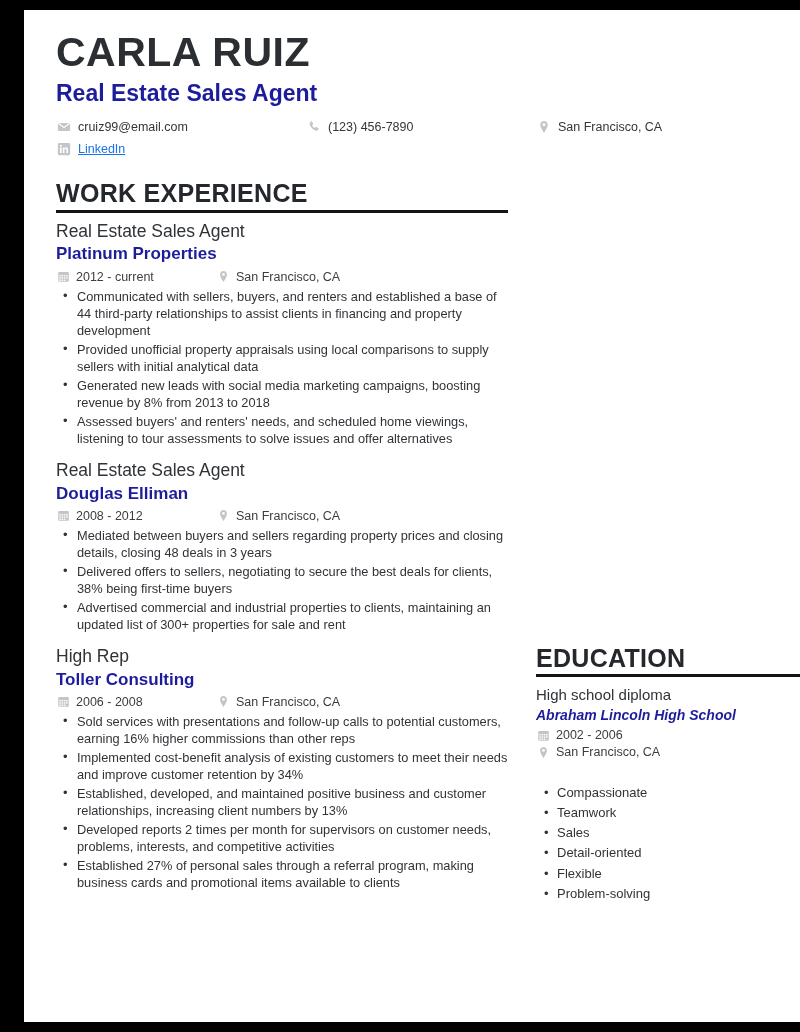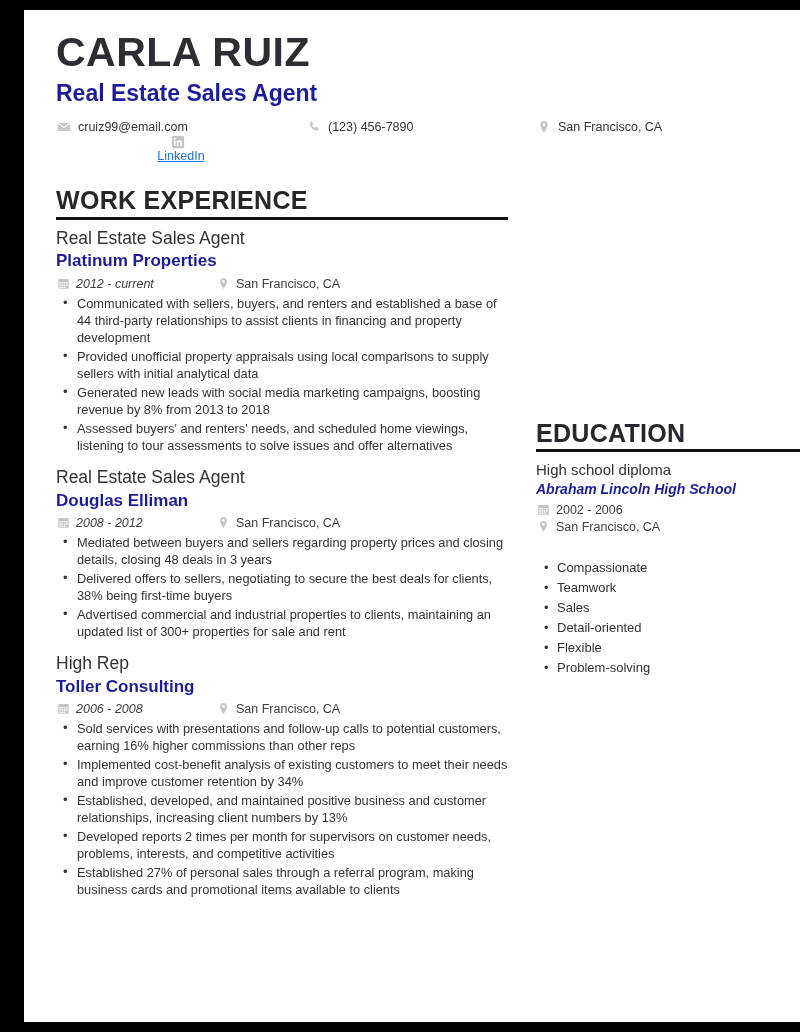--- a/index.html
+++ b/index.html
@@ -38,52 +38,53 @@
     font-size: 23px;
     font-weight: bold;
     color: #1d1d9c;
     line-height: 1.1;
     margin-bottom: 13px;
   }
 
   .contact-grid {
     display: flex;
     flex-wrap: wrap;
+    row-gap: 7px;
     margin-bottom: 22px;
   }
   .contact-item {
     display: flex;
     align-items: center;
     font-size: 12.5px;
     color: #32363a;
   }
   .c-email { width: 250px; }
   .c-phone { width: 230px; }
   .c-loc   { width: 240px; }
-  .c-link  { width: 250px; flex-direction: column; }
+  .c-link  { width: 250px; }
 
   .cicon {
     display: inline-flex;
     align-items: center;
     justify-content: center;
     width: 15px;
     height: 15px;
     margin-right: 7px;
     flex: 0 0 15px;
   }
   .cicon svg { display: block; }
 
   a.link {
     color: #1a73e8;
     text-decoration: underline;
     font-size: 12.5px;
   }
 
   
-  .columns { display: flex; align-items: center; margin-top: 24px; }
+  .columns { display: flex; align-items: flex-end; margin-top: 24px; }
   .col-left { width: 452px; flex: 0 0 452px; }
   .col-right { width: 268px; flex: 0 0 268px; margin-left: 28px; }
 
   .sec-head {
     font-size: 25px;
     font-weight: bold;
     color: #24282c;
     letter-spacing: 0.3px;
     line-height: 1.05;
     padding-bottom: 3px;
@@ -107,21 +108,21 @@
     line-height: 1.3;
     margin-bottom: 4px;
   }
   .meta-row { display: flex; align-items: center; margin-bottom: 4px; }
   .meta {
     display: flex;
     align-items: center;
     font-size: 12.5px;
     color: #3a3e42;
   }
-  .meta.date { width: 160px; font-style: italic; }
+  .meta.date { width: 160px; }
   .micon {
     display: inline-flex;
     align-items: center;
     justify-content: center;
     width: 14px; height: 14px;
     margin-right: 6px;
     flex: 0 0 14px;
   }
   .micon svg { display: block; }
 

